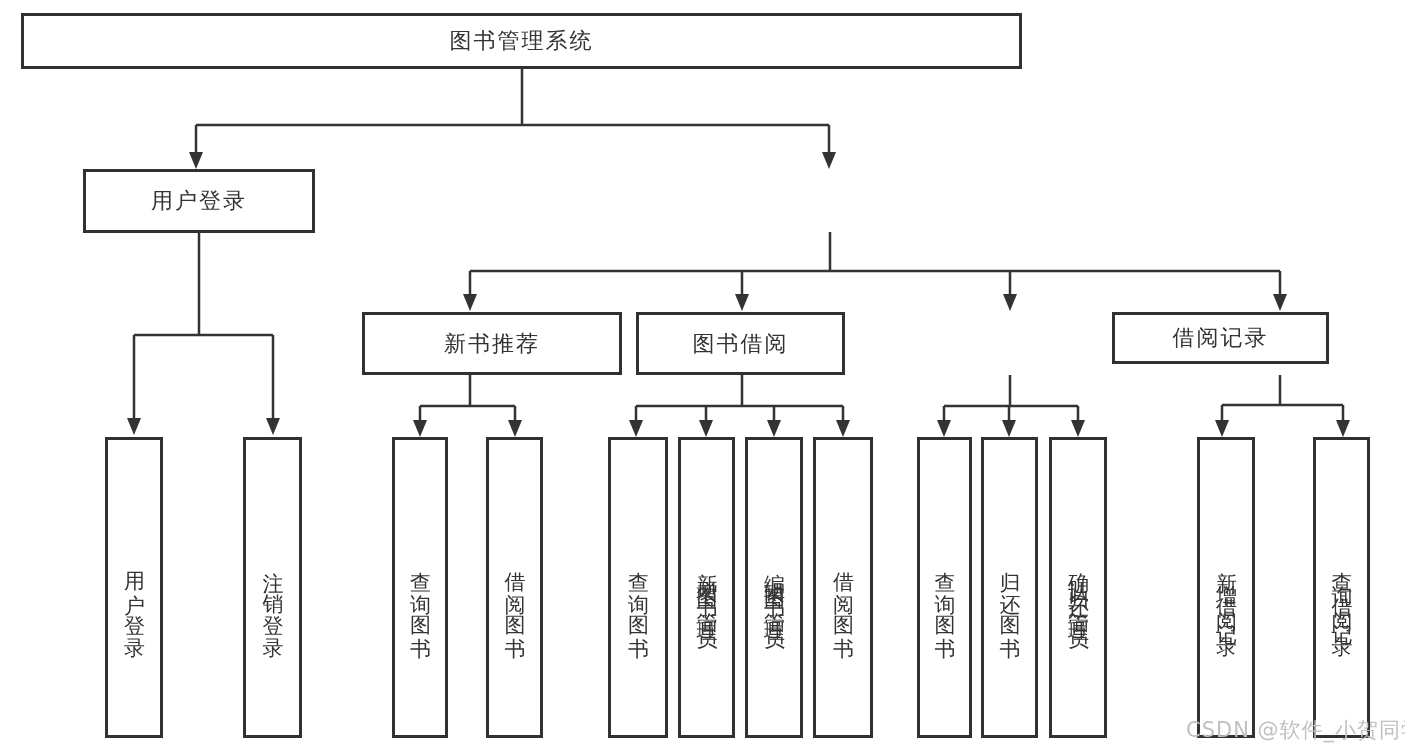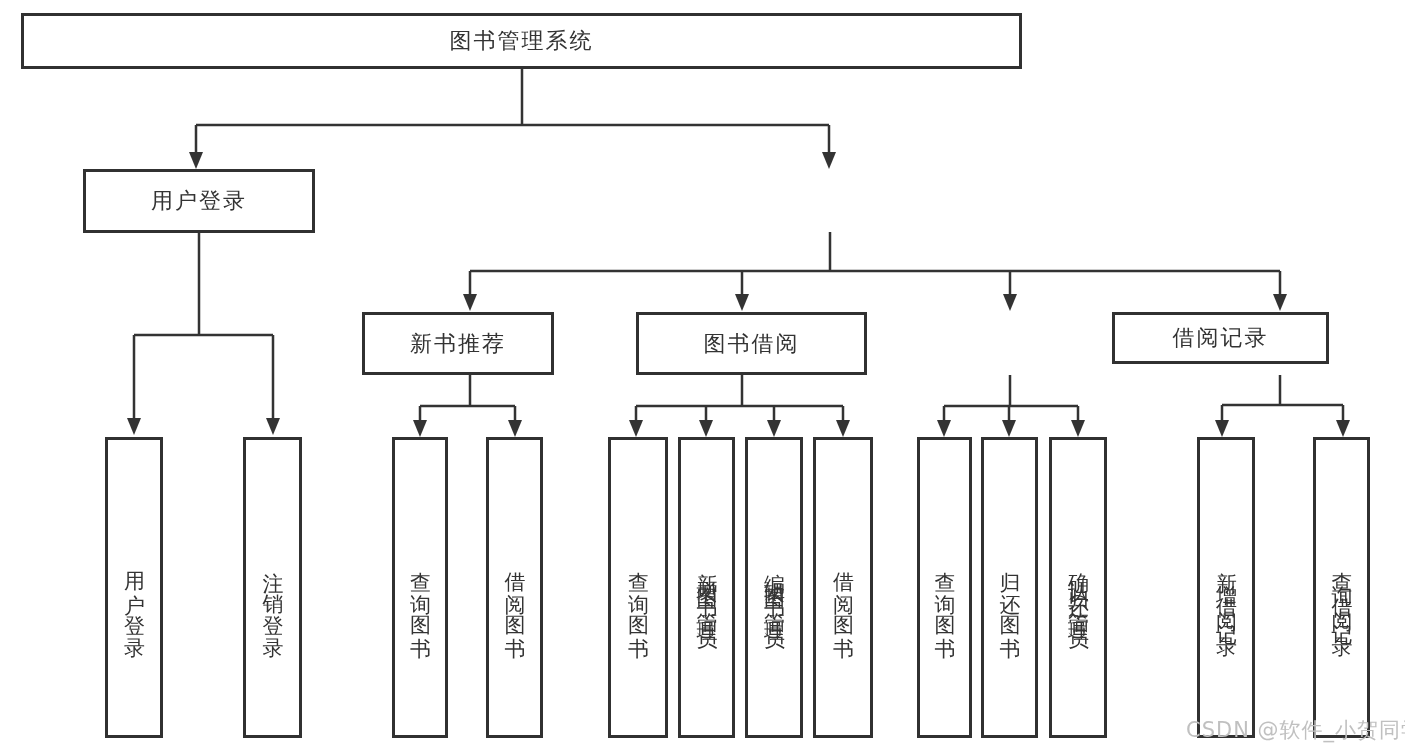--- a/index.html
+++ b/index.html
@@ -91,22 +91,22 @@
 
     <path d="M1280 375 V405 M1222 405 H1343 M1222 405 V421 M1343 405 V421" stroke="#333333" stroke-width="2.5" fill="none"></path>
     <path d="M1222 437 l-7 -17 h14 z" fill="#333333"></path>
     <path d="M1343 437 l-7 -17 h14 z" fill="#333333"></path>
   </svg>
 
   <div class="node h" style="left:21px; top:13px; width:1001px; height:56px;">图书管理系统</div>
 
   <div class="node h" style="left:83px; top:169px; width:232px; height:64px;">用户登录</div>
 
-  <div class="node h" style="left:362px; top:312px; width:192px; height:63px;">新书推荐</div>
-  <div class="node h" style="left:636px; top:312px; width:231px; height:63px;">图书借阅</div>
+  <div class="node h" style="left:362px; top:312px; width:260px; height:63px;">新书推荐</div>
+  <div class="node h" style="left:636px; top:312px; width:209px; height:63px;">图书借阅</div>
   <div class="node h" style="left:1112px; top:312px; width:217px; height:52px;">借阅记录</div>
 
   <div class="node v vs" style="left:105px; top:437px; width:58px; height:301px;">
     <span class="vtext">用户登录</span>
   </div>
   <div class="node v vs" style="left:243px; top:437px; width:59px; height:301px;">
     <span class="vtext">注销登录</span>
   </div>
 
   <div class="node v vs" style="left:392px; top:437px; width:56px; height:301px;">

